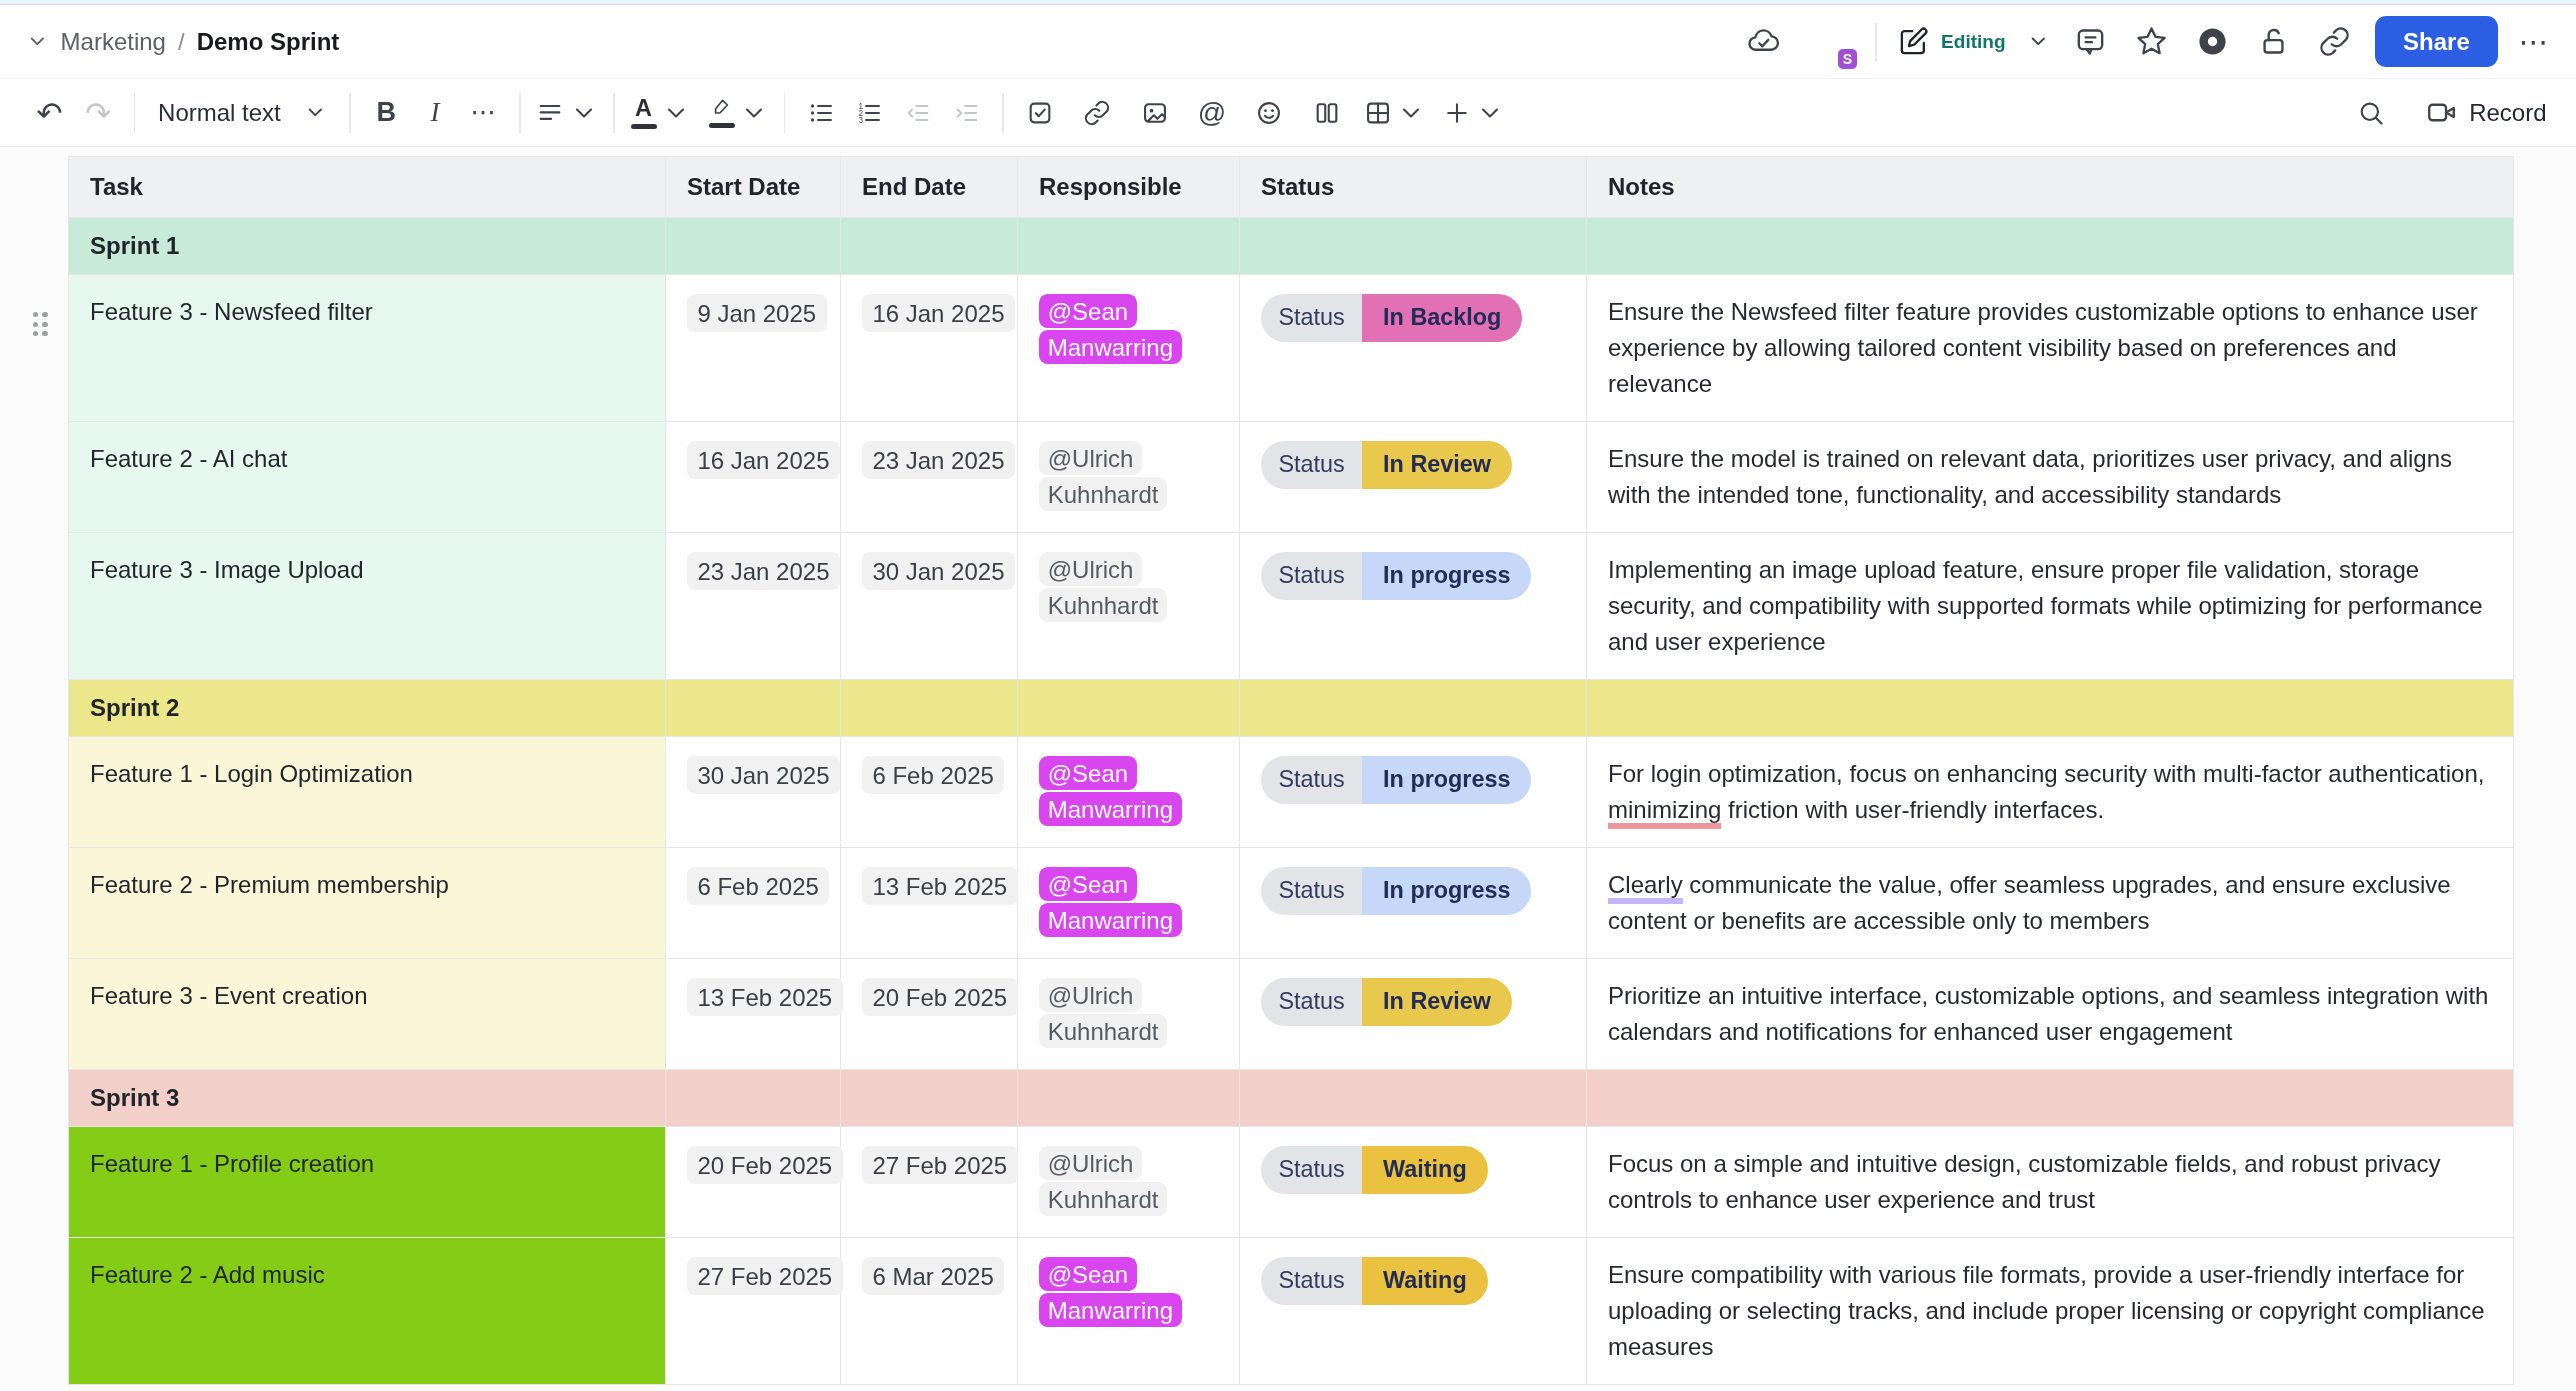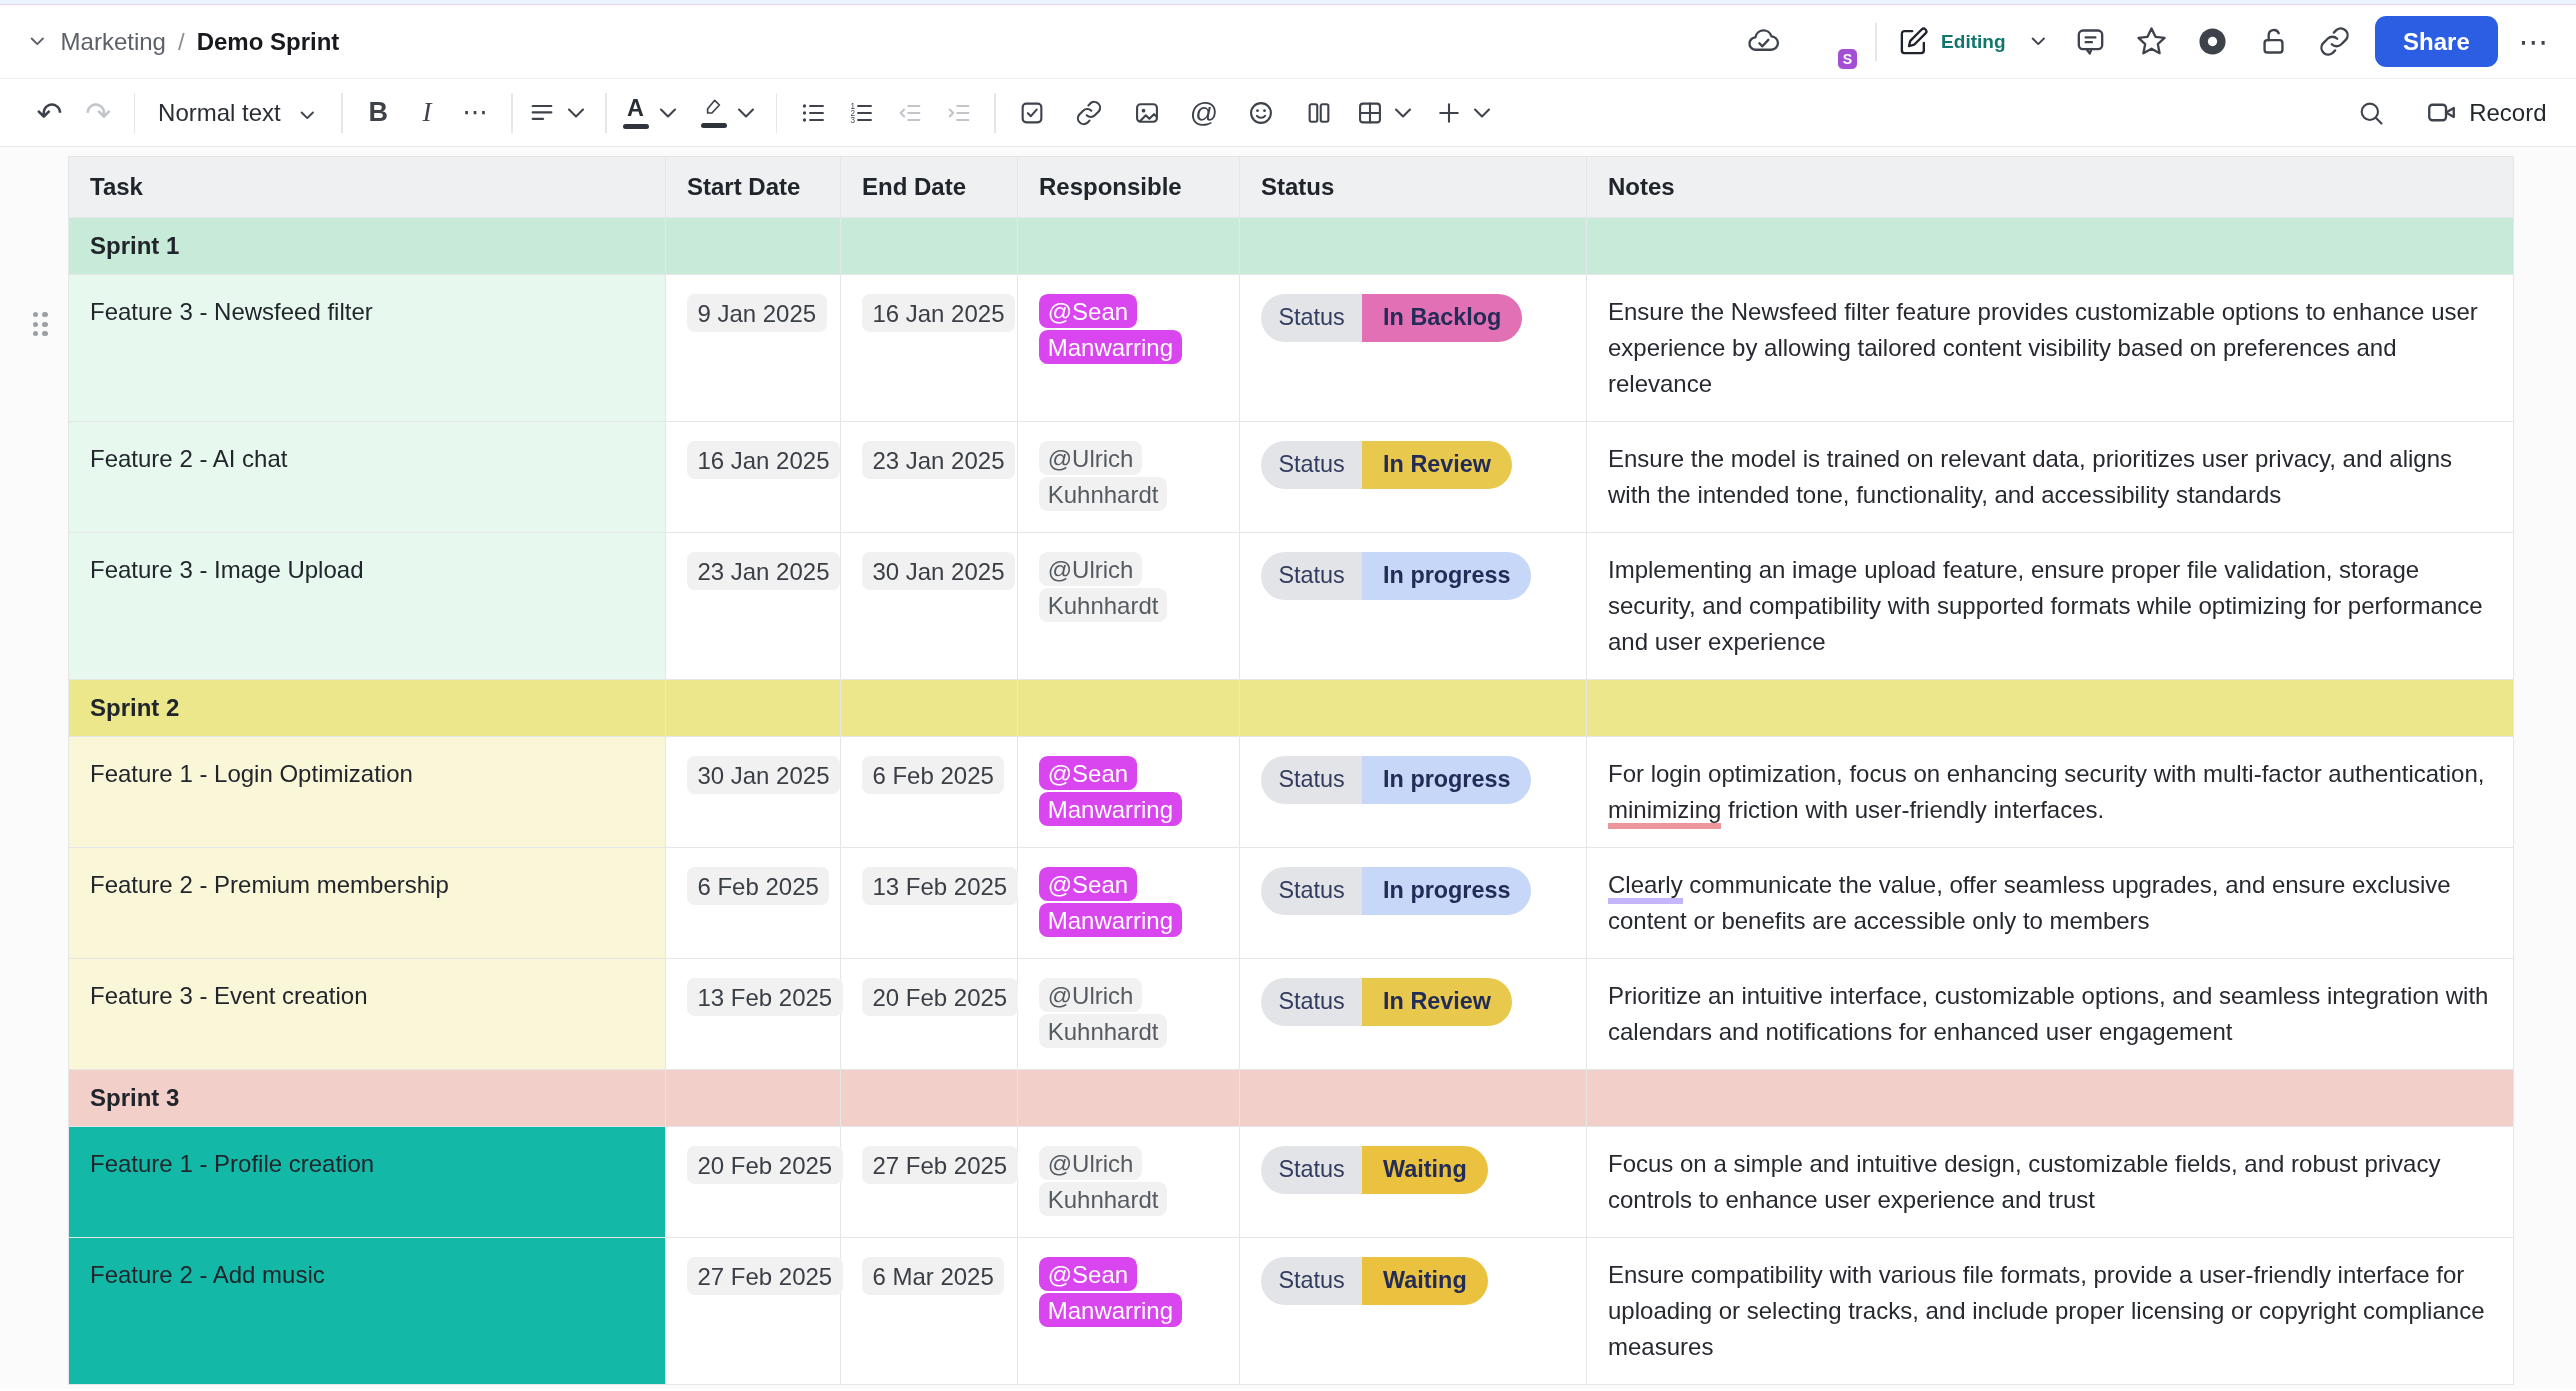--- a/index.html
+++ b/index.html
@@ -35,21 +35,21 @@
 
   
   .toolbar { height:69px; display:flex; align-items:center; padding:0 29.5px; background:#fff;
      border-top:0.9px solid #f0f0f2; border-bottom:0.9px solid #e9eaec; }
   .tgroup { display:flex; align-items:center; gap:8.7px; }
   .tdiv { width:1.7px; height:40px; background:#e6e7ea; margin:0 15.6px; }
   .tbtn { min-width:40px; height:40px; display:flex; align-items:center; justify-content:center; color:#3e434b; gap:5.2px; }
   .tbtn svg { width:28px; height:28px; fill:none; stroke:currentColor; stroke-width:1.8; stroke-linecap:round; stroke-linejoin:round; }
   .tbtn.dim { color:#c2c5ca; }
   .t-undo { font-family:"DejaVu Sans", sans-serif; font-size:31px; }
-  .style-sel { display:flex; align-items:flex-end; gap:15px; font-size:24px; color:#2a2e35; padding:0 7px; }
+  .style-sel { display:flex; align-items:center; gap:23px; font-size:24px; color:#2a2e35; padding:0 7px; }
   .b-glyph { font-weight:bold; font-size:27px; }
   .i-glyph { font-family:"Liberation Serif", serif; font-style:italic; font-size:27px; }
   .more-glyph { font-size:26px; letter-spacing:0.9px; }
   .a-stack { display:flex; flex-direction:column; align-items:center; gap:3.5px; }
   .a-stack .letter { font-size:23.4px; font-weight:bold; line-height:23.4px; color:#2a2e35; }
   .a-stack .bar { width:26px; height:5.2px; border-radius:2.6px; background:#2f343b; }
   .a-stack svg { width:22.6px; height:22.6px; }
   .toolbar-right { margin-left:auto; display:flex; align-items:center; gap:35px; }
   .record-btn { display:flex; align-items:center; gap:12px; font-size:24px; color:#23272e; }
   .record-btn svg { width:31px; height:31px; fill:none; stroke:#3e434b; stroke-width:1.8; stroke-linecap:round; stroke-linejoin:round; }
@@ -68,21 +68,21 @@
      height:61px; padding:0 21px; font-size:24px; }
 
   tr.section td { height:57px; font-weight:bold; font-size:24px; color:#20242b; padding:0 21px; vertical-align:middle; }
   tr.section.s1 td { background:#c7ebd8; }
   tr.section.s2 td { background:#ece78b; }
   tr.section.s3 td { background:#f3cfc9; }
 
   tr.data td { height:97px; vertical-align:top; padding:19px 21px; background:#fff; line-height:36px; }
   tr.data.s1 td.task-cell { background:#e7f8ef; }
   tr.data.s2 td.task-cell { background:#faf6d8; }
-  tr.data.s3 td.task-cell { background:#14b8a6; }
+  tr.data.s3 td.task-cell { background:#84cc16; }
   td.task-cell { color:#22262c; }
 
   .pill-date { display:inline-block; background:#f1f1f2; color:#3a3e45; border-radius:7.8px;
      padding:1.7px 10.4px; white-space:nowrap; line-height:35px; }
 
   td.resp-cell { line-height:42px; }
   .mention { border-radius:8.7px; padding:3.5px 8.7px; -webkit-box-decoration-break:clone; box-decoration-break:clone; }
   .mention.blue { background:#d946ef; color:#fff; }
   .mention.grey { background:#f1f1f2; color:#565b62; }
 

